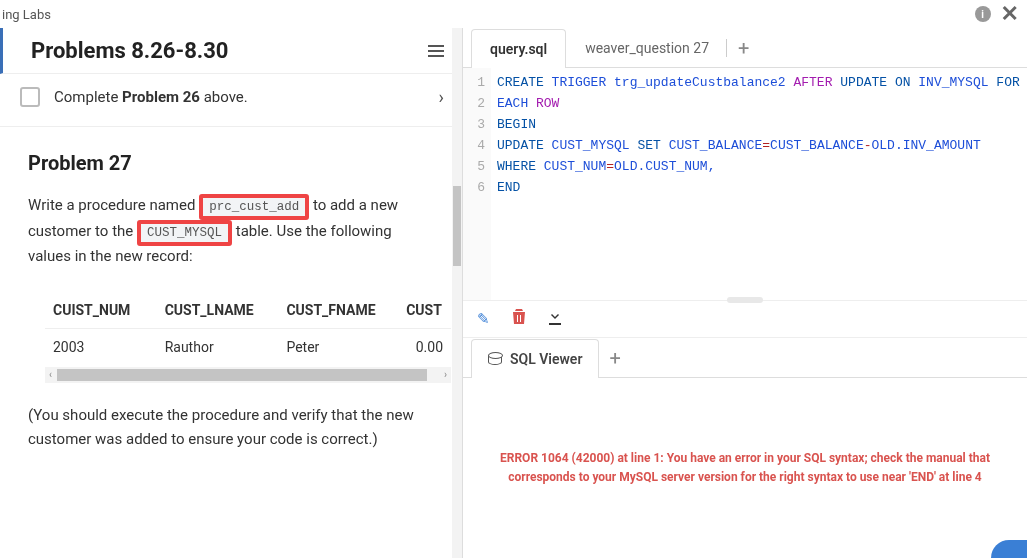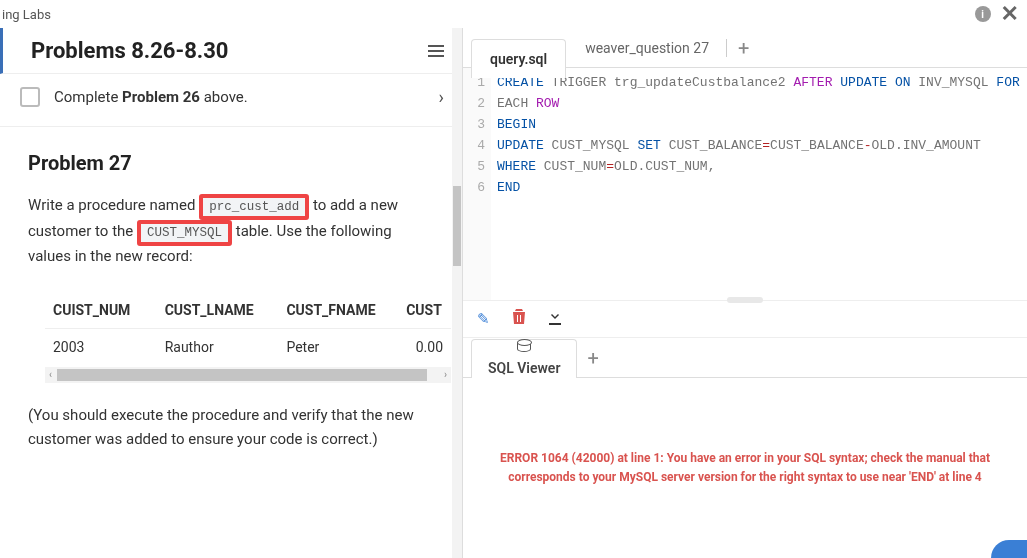--- a/index.html
+++ b/index.html
@@ -200,21 +200,21 @@
     border-bottom: none;
     position: relative;
   }
   .tab.active {
     color: #333;
     font-weight: 600;
     border-color: #ddd;
     background: #fff;
     border-top-left-radius: 4px;
     border-top-right-radius: 4px;
-    top: 11px;
+    top: 1px;
   }
   .tab.divider::after {
     content: "";
     position: absolute;
     right: 0; top: 10px; bottom: 10px;
     width: 1px; background: #ccc;
   }
   .tab-plus { font-size: 20px; color: #888; padding: 0 10px; }
 
   
@@ -235,21 +235,21 @@
     background: #fafafa;
     user-select: none;
   }
   .code {
     padding: 4px 6px;
     white-space: pre;
     flex: 1;
   }
   .kw-blue { color: #0451a5; }
   .kw-purple { color: #a31caf; }
-  .plain { color: #737373; }
+  .plain { color: #1d4ed8; }
   .kw-red { color: #b22222; }
 
   
   .mid-toolbar {
     display: flex;
     align-items: center;
     gap: 22px;
     padding: 8px 14px;
     border-top: 1px solid #eee;
     border-bottom: 1px solid #eee;
@@ -284,21 +284,20 @@
     font-size: 14px;
     color: #444;
     font-weight: 600;
     border: 1px solid #ddd;
     border-bottom: none;
     border-top-left-radius: 4px;
     border-top-right-radius: 4px;
     background: #fff;
     position: relative;
     top: 1px;
-    flex-direction: column;
   }
   .db-icon {
     display: inline-block;
     width: 14px; height: 12px;
     border: 1.5px solid #555;
     border-radius: 50% / 25%;
     position: relative;
   }
   .db-icon::before {
     content: "";

